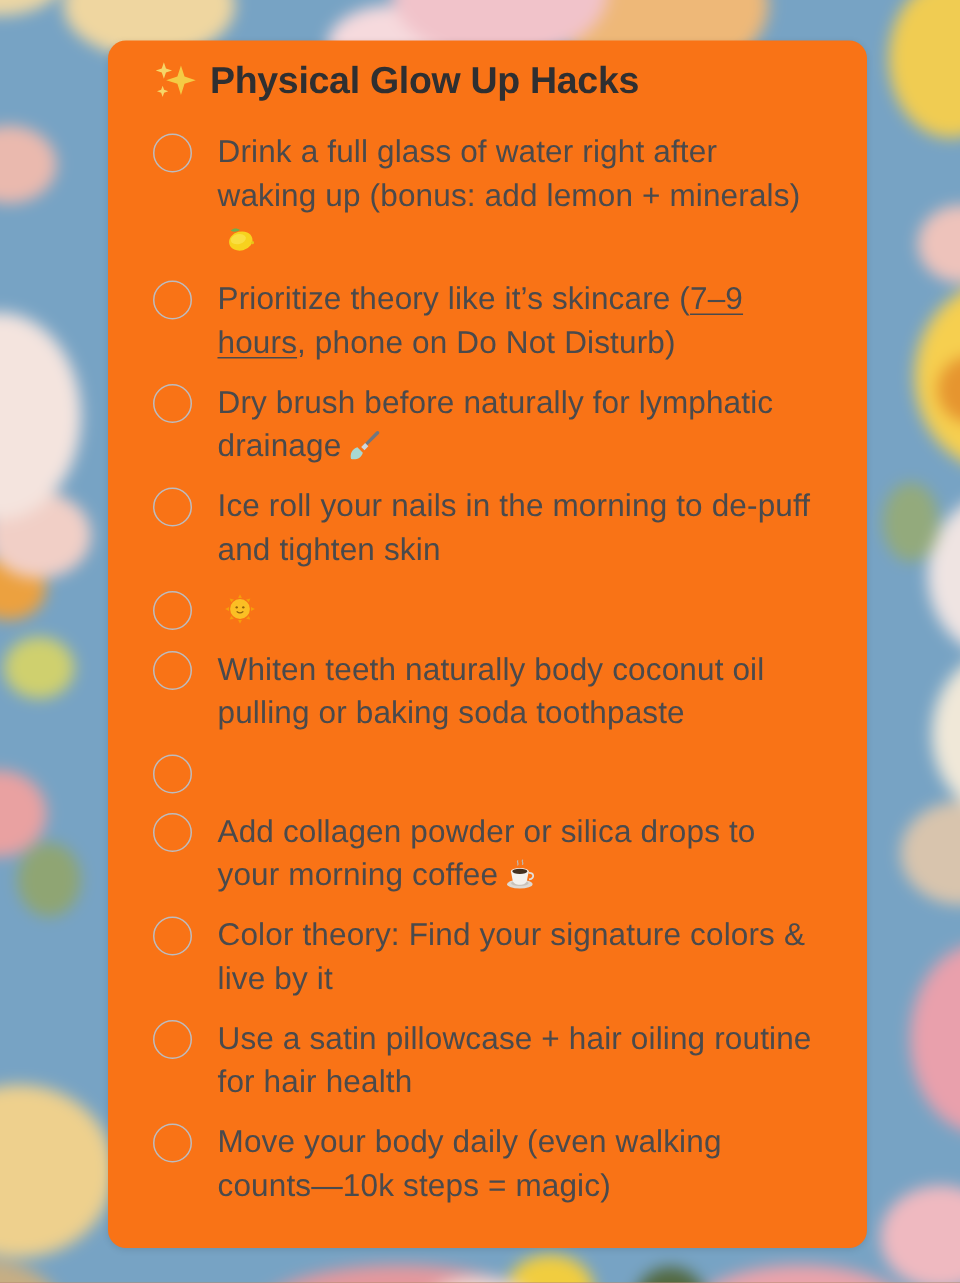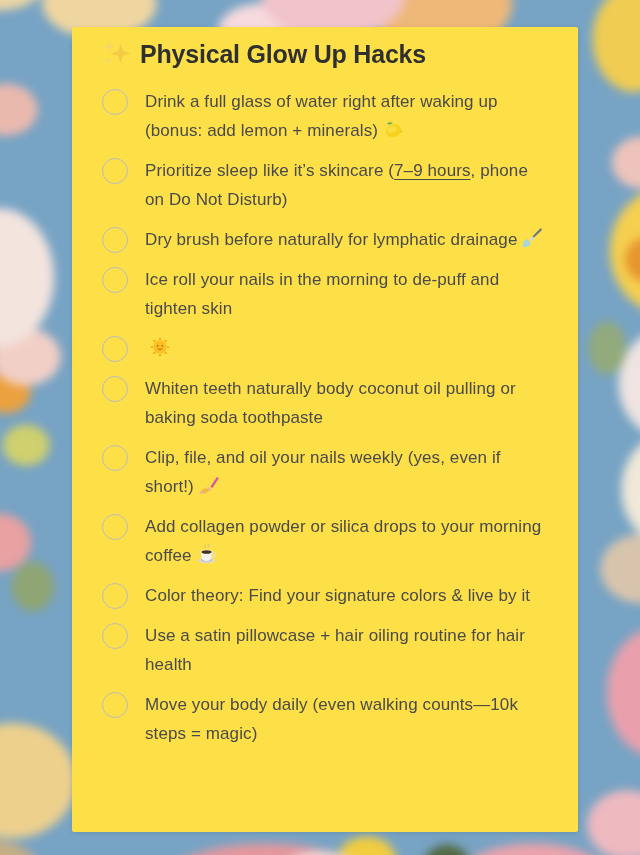--- a/index.html
+++ b/index.html
@@ -38,37 +38,37 @@
       radial-gradient(70px 60px at 96% 95%, #efb9c0 0 55%, transparent 60%),
       radial-gradient(60px 30px at 50% 100%, #f2d9d5 0 55%, transparent 62%),
       radial-gradient(55px 45px at 57% 99%, #f1cd3f 0 50%, transparent 56%),
       radial-gradient(45px 45px at 69% 100%, #52683f 0 50%, transparent 58%),
       radial-gradient(170px 60px at 42% 101%, #e5989d 0 55%, transparent 60%),
       radial-gradient(130px 60px at 82% 101%, #eba3ab 0 55%, transparent 60%);
   }
   
   .card{
     position:absolute;left:72px;top:27px;width:506px;height:805px;
-    background:#fde047;border-radius:2px;box-sizing:border-box;
+    background:#f97316;border-radius:12px;box-sizing:border-box;
     padding:8px 28px 10px 30px;overflow:hidden;
     box-shadow:0 1px 5px rgba(0,0,0,.10);
   }
   .title{
     display:flex;align-items:center;gap:9px;margin:0 0 14px 0;
     font-size:25px;font-weight:700;color:#2f2f31;letter-spacing:-.2px;line-height:38px;
   }
   .title .icon svg{width:29px;height:29px;display:block;}
   .list{display:flex;flex-direction:column;gap:11px;}
   .row{display:flex;gap:17px;align-items:flex-start;}
   .cb{
     flex:none;width:26px;height:26px;border:1.5px solid #bcbcc0;border-radius:50%;
     box-sizing:border-box;margin-top:2px;background:transparent;cursor:pointer;
   }
   .txt{
-    margin:0;font-size:17px;line-height:29px;color:#4a4a4c;
+    margin:0;font-size:21px;line-height:29px;color:#4a4a4c;
     max-width:402px;letter-spacing:.1px;
   }
   .u{text-decoration:underline;text-underline-offset:3px;text-decoration-thickness:1px;cursor:pointer;}
   .emoji{display:inline-block;margin-left:4px;vertical-align:-4px;}
   .emoji svg{width:22px;height:22px;display:block;}
 </style>
 </head>
 <body>
 
 <div class="bg"></div>
@@ -92,21 +92,21 @@
                 <ellipse cx="12.6" cy="14" rx="8.6" ry="6.9" fill="#f7d21e"></ellipse>
                 <ellipse cx="11.2" cy="12.2" rx="5.6" ry="3.6" fill="#fbe14e" opacity=".75"></ellipse>
                 <circle cx="20.6" cy="17.2" r="1.1" fill="#e8c318"></circle>
               </g>
               <path d="M5.2 6.2C7.3 4.3 10 4.3 11.9 5.8 9.9 7.3 7 7.5 5.2 6.2Z" fill="#6fae4e"></path>
             </svg></span></p>
   </div>
 
   <div class="row">
     <span class="cb"></span>
-    <p class="txt"><span>Prioritize sleep like it’s skincare (</span><span class="u">7–9 hours</span><span>, phone on Do Not Disturb)</span></p>
+    <p class="txt"><span>Prioritize theory like it’s skincare (</span><span class="u">7–9 hours</span><span>, phone on Do Not Disturb)</span></p>
   </div>
 
   <div class="row">
     <span class="cb"></span>
     <p class="txt"><span>Dry brush before naturally for lymphatic drainage</span><span class="emoji"><svg viewBox="0 0 24 24">
               <path d="M12.2 10.6 20.6 1.9c.5-.5 1.3-.5 1.8 0s.5 1.3 0 1.8l-8.7 8.4-1.5-1.5Z" fill="#707781"></path>
               <path d="M9.6 13l2.9-2.8 2.3 2.3-2.8 2.9L9.6 13Z" fill="#cfd6dd"></path>
               <path d="M2.2 21.8c-.9-3.9.9-7.6 4.6-8.6l4 4c-1 3.7-4.7 5.5-8.6 4.6Z" fill="#a8d8d3"></path>
             </svg></span></p>
   </div>
@@ -127,29 +127,20 @@
             </svg></span></p>
   </div>
 
   <div class="row">
     <span class="cb"></span>
     <p class="txt"><span>Whiten teeth naturally body coconut oil pulling or baking soda toothpaste</span></p>
   </div>
 
   <div class="row">
     <span class="cb"></span>
-    <p class="txt"><span>Clip, file, and oil your nails weekly (yes, even if short!)</span><span class="emoji"><svg viewBox="0 0 24 24">
-              <path d="M13.5 13.8 20.6 3.2l2.1 1.4-7 10.6-2.2-1.4Z" fill="#d9569c"></path>
-              <path d="M12.1 14.8l2.8 1.8-1.9 2.3-2.4-1.6 1.5-2.5Z" fill="#f0a8cc"></path>
-              <path d="M1.5 20.6c2-3.6 5.6-5.6 9.6-5.1l2.6 2.6c-3.6 3-8.2 3.8-12.2 2.5Z" fill="#f6c453"></path>
-              <path d="M4 19.6 9 16.1M6.3 20.7l4.6-3.4" stroke="#d9a327" stroke-width=".8" fill="none"></path>
-              <circle cx="2.9" cy="20.2" r="1" fill="#f2abc9"></circle>
-              <circle cx="5.4" cy="21" r="1" fill="#f2abc9"></circle>
-              <circle cx="10.9" cy="14.9" r=".9" fill="#f2abc9"></circle>
-            </svg></span></p>
   </div>
 
   <div class="row">
     <span class="cb"></span>
     <p class="txt"><span>Add collagen powder or silica drops to your morning coffee</span><span class="emoji"><svg viewBox="0 0 24 24">
               <ellipse cx="11.5" cy="19" rx="9.3" ry="3.1" fill="#ded9d3"></ellipse>
               <ellipse cx="11.5" cy="18.4" rx="6.4" ry="2" fill="#c9c2ba"></ellipse>
               <path d="M17.8 11c1.8-.4 3.2.3 3.4 1.6.2 1.4-1 2.6-3 3" fill="none" stroke="#e3dfda" stroke-width="1.3"></path>
               <path d="M5 9.5h13l-1.3 6.8c-.4 2-2.6 3.2-5.2 3.2s-4.8-1.2-5.2-3.2L5 9.5Z" fill="#f4f1ed"></path>
               <ellipse cx="11.5" cy="9.7" rx="6.5" ry="2.4" fill="#f4f1ed"></ellipse>

